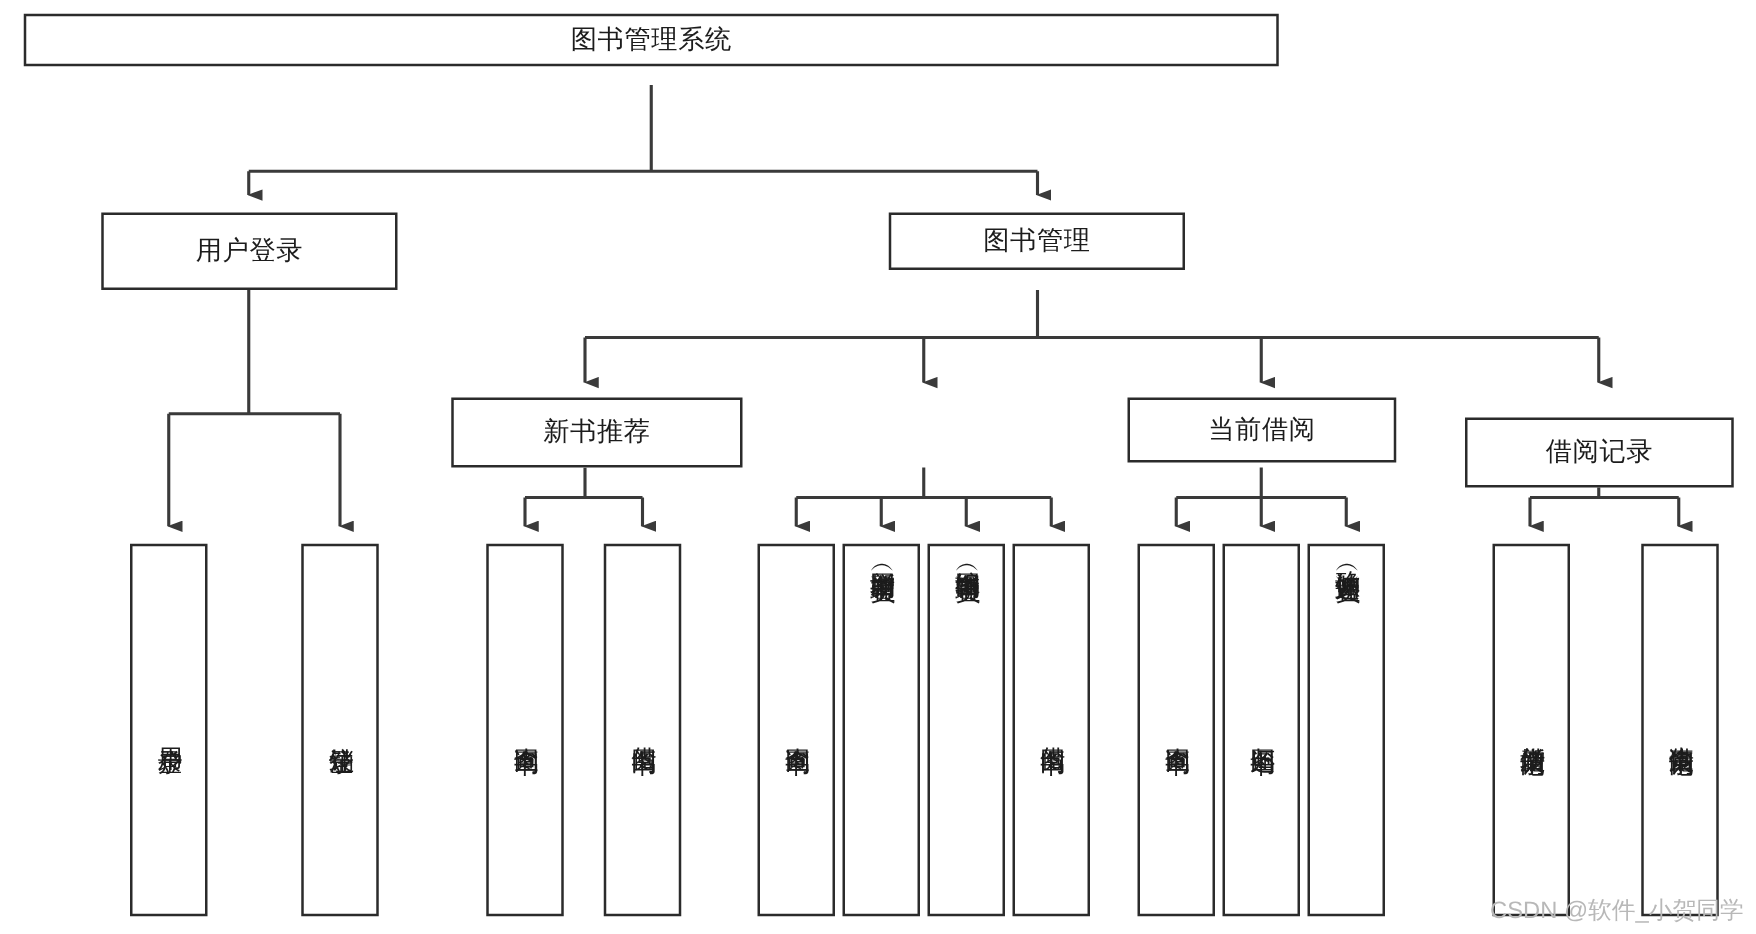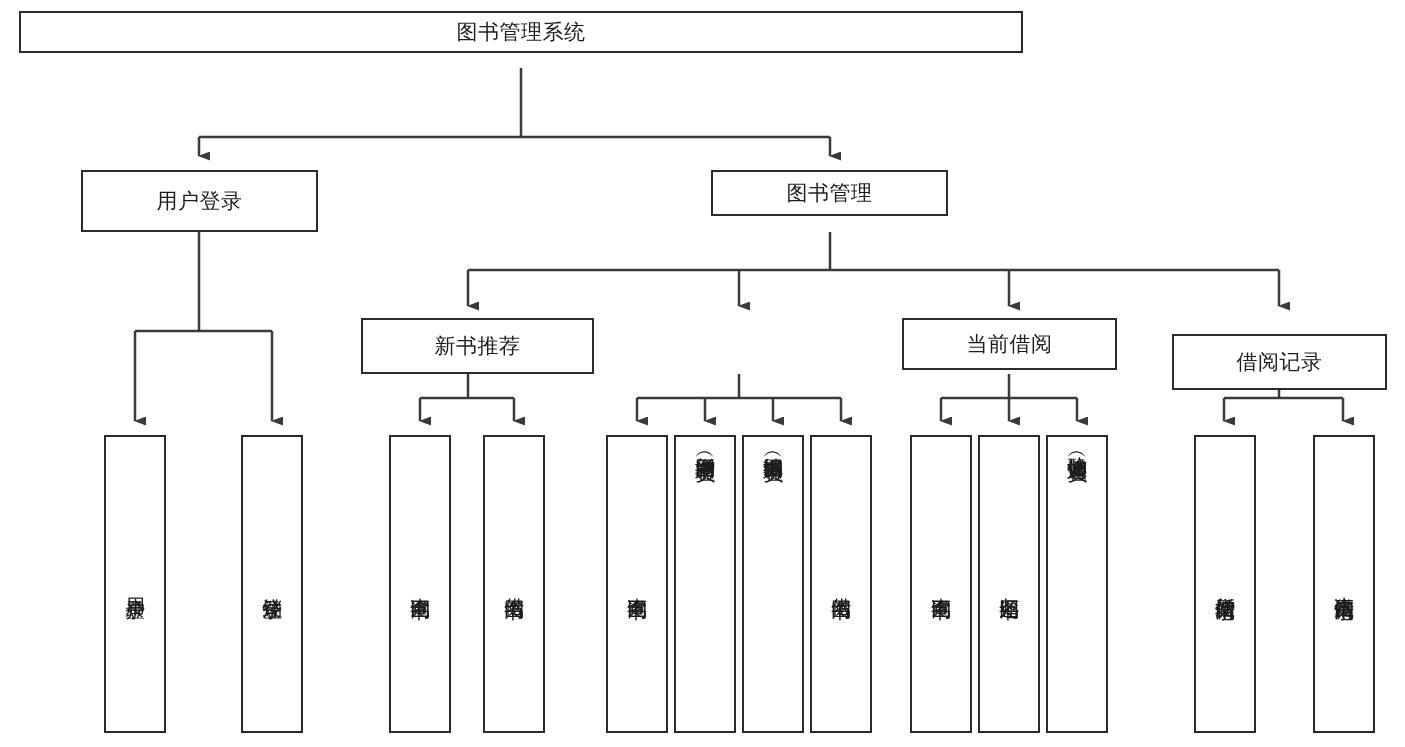--- a/index.html
+++ b/index.html
@@ -186,14 +186,15 @@
     <span class="node-label-v">确认归还（管理员）</span>
   </div>
 
   <div class="node-box leaf-box center-v" style="left:1194px; top:435px; width:62px; height:298px;">
     <span class="node-label-v">新增借阅记录</span>
   </div>
   <div class="node-box leaf-box center-v" style="left:1313px; top:435px; width:62px; height:298px;">
     <span class="node-label-v">查询借阅记录</span>
   </div>
 
+  <div class="watermark" style="left:1192px; top:715px;">CSDN @软件_小贺同学</div>
 
 </div>
 
 </body></html>

